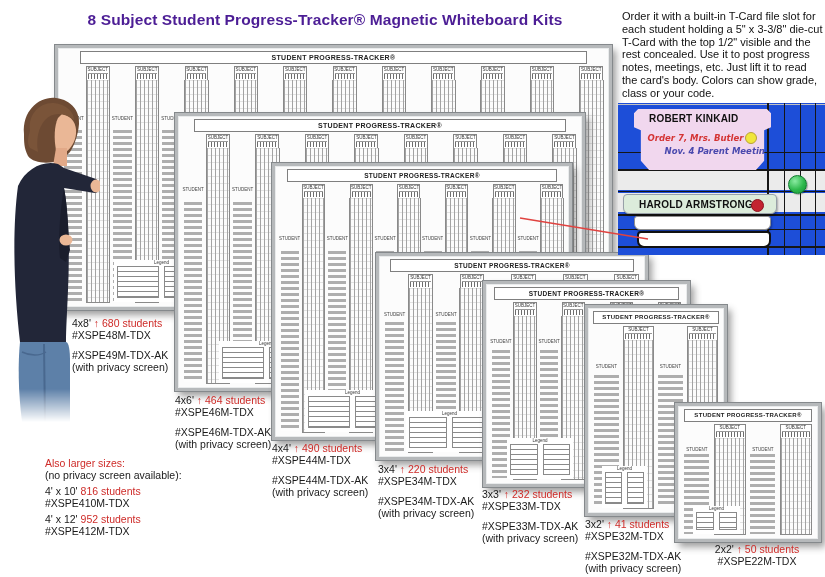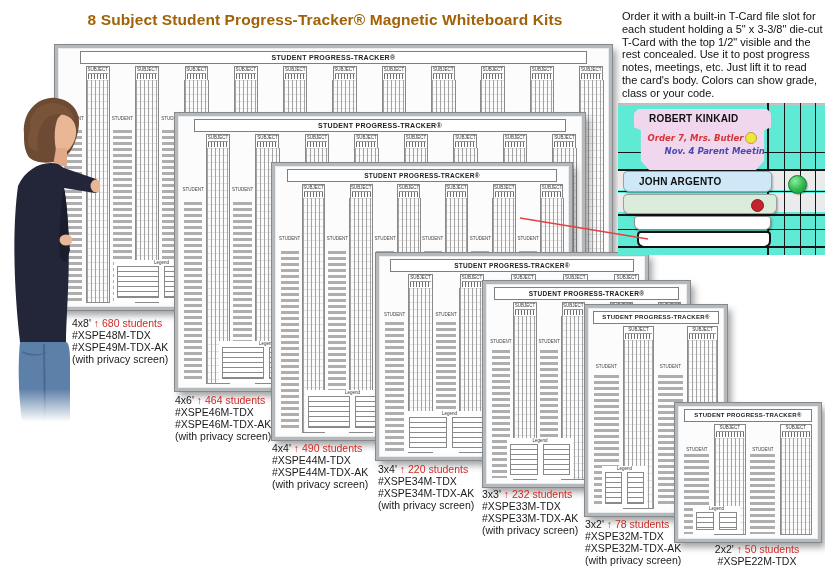--- a/index.html
+++ b/index.html
@@ -1,21 +1,21 @@
 <!DOCTYPE html>
 <html><head>
 <meta charset="utf-8">
 <style>
   :root { --red:#ce2b28; --ink:#1a1a1a; }
   html,body { margin:0; padding:0; background:#fff; }
   body { font-family:"Liberation Sans", sans-serif; }
   .stage { position:relative; width:825px; height:577px; background:#fff; overflow:hidden; }
 
   .page-title { position:absolute; left:25px; top:11px; width:600px; text-align:center;
-    font-size:15.5px; font-weight:bold; color:#a16207; letter-spacing:.1px; z-index:5; }
+    font-size:15.5px; font-weight:bold; color:#4c1d95; letter-spacing:.1px; z-index:5; }
 
   .intro { position:absolute; left:622px; top:10px; width:201px; font-size:11px;
     line-height:1.16; color:#111; z-index:5; }
 
   
   .board { position:absolute; box-sizing:border-box; background:#fcfcfc;
     border:3px solid #b6b9bb;
     box-shadow: 0 0 0 1px #85898c, 4px 5px 7px rgba(40,40,40,.45), inset 0 0 0 1px #e9ebec; }
   .b-title { position:absolute; left:4%; right:4%; top:3px; height:11px; background:#fff;
     border:1px solid #7f7f7f; font-weight:bold; text-align:center; line-height:11px;
@@ -46,31 +46,31 @@
     color:#333; line-height:6px; }
   .legend-cols { display:flex; gap:5px; height:calc(100% - 2px); }
   .legend-col { flex:1; border:1px solid #8a8a8a;
     background:repeating-linear-gradient(180deg, #fff 0 4px, #8a8a8a 4px 5px); }
 
   
   .plabel { position:absolute; z-index:28; font-size:10.5px; line-height:12px; color:var(--ink);
     white-space:nowrap; }
   .plabel.center { text-align:center; }
   .plabel .red { color:var(--red);text-align:right; }
-  .plabel .ak { margin-top:0;text-align:right; }
+  .plabel .ak { margin-top:8px;text-align:right; }
 
   .also { position:absolute; left:45px; top:457px; z-index:28; font-size:10.5px;
     line-height:12px; color:var(--ink); white-space:nowrap; }
   .also .head { color:var(--red); }
   .also .item { margin-top:4px; }
   .also .stud { color:var(--red); }
 
   
   .tcard-demo { position:absolute; left:618px; top:103px; width:207px; height:152px;
-    background:#5eead4; z-index:25; }
+    background:#1d4ed8; z-index:25; }
   .band { position:absolute; left:0; right:0; background:#ebebeb; }
   .glh { position:absolute; left:0; right:0; background:#161616; }
   .glv { position:absolute; top:0; bottom:0; background:#161616; }
   .tc { position:absolute; box-sizing:border-box; }
   .tc-name { font-size:10px; font-weight:bold; color:#101010; letter-spacing:.2px;
     padding:4px 0 0 15px; white-space:nowrap; }
   .tc.pink { left:16px; top:6px; width:137px; height:61px; background:#f1d7ee;
     clip-path:polygon(3% 0, 97% 0, 100% 7%, 100% 30%, 95% 35%, 95% 85%, 89% 100%, 11% 100%, 5% 85%, 5% 35%, 0 30%, 0 7%);
     filter:drop-shadow(1.5px 2px 1.5px rgba(0,0,0,.35)); }
   .note1 { font-style:italic; font-weight:bold; font-size:8.5px; color:#d43434;
@@ -708,25 +708,23 @@
         <div class="glv" style="left: 149px; width: 2px;"></div>
         <div class="glv" style="left: 166px; width: 1px;"></div>
         <div class="glv" style="left: 182px; width: 1px;"></div>
         <div class="glv" style="left: 197px; width: 1px;"></div>
       </div>
     <div class="tc pink">
       <div class="tc-name">ROBERT KINKAID</div>
       <div class="note1"><span>Order 7, Mrs. Butler</span><span class="dot yellow"></span></div>
       <div class="note2">Nov. 4 Parent Meeting</div>
     </div>
-    <div class="tc strip blue">
-      <div class="tc-name">JOHN ARGENTO</div>
-    </div>
     <div class="magnet"></div>
     <div class="tc strip greenc">
+      <div class="tc-name">HAROLD ARMSTRONG</div>
       <span class="dot red"></span>
     </div>
     <div class="blank s1"></div>
     <div class="blank s2"></div>
   </div>
 
   <div id="labels-layer">
       <div class="plabel" style="left: 72px; top: 317px;">
         <div class="l1"><span>4x8' </span><span class="red">↑ 680 students</span></div>
         <div class="code">#XSPE48M-TDX</div>
@@ -751,31 +749,39 @@
         <div class="code ak">#XSPE34M-TDX-AK</div>
         <div class="note">(with privacy screen)</div>
       </div>
       <div class="plabel" style="left: 482px; top: 488px;">
         <div class="l1"><span>3x3' </span><span class="red">↑ 232 students</span></div>
         <div class="code">#XSPE33M-TDX</div>
         <div class="code ak">#XSPE33M-TDX-AK</div>
         <div class="note">(with privacy screen)</div>
       </div>
       <div class="plabel" style="left: 585px; top: 518px;">
-        <div class="l1"><span>3x2' </span><span class="red">↑ 78 students</span></div>
+        <div class="l1"><span>3x2' </span><span class="red">↑ 41 students</span></div>
         <div class="code">#XSPE32M-TDX</div>
         <div class="code ak">#XSPE32M-TDX-AK</div>
         <div class="note">(with privacy screen)</div>
       </div>
       <div class="plabel center" style="left: 682px; top: 543px; width: 150px;">
         <div class="l1"><span>2x2' </span><span class="red">↑ 50 students</span></div>
         <div class="code">#XSPE22M-TDX</div>
       </div>
     </div>
 
+  <div class="also">
+    <div class="head">Also larger sizes:</div>
+    <div>(no privacy screen available):</div>
+    <div class="item"><span>4' x 10'</span> <span class="stud">816 students</span></div>
+    <div>#XSPE410M-TDX</div>
+    <div class="item"><span>4' x 12'</span> <span class="stud">952 students</span></div>
+    <div>#XSPE412M-TDX</div>
+  </div>
 
   <svg class="person" viewBox="0 0 100 332">
     <path d="M24 44 C 22 20 40 6 56 8 C 72 10 80 22 79 34 C 78 46 74 56 70 62 L 62 70 C 50 74 34 74 28 66 C 24 58 24 52 24 44 Z" fill="#6d4a33"></path>
     <path d="M62 24 C 72 26 77 34 76 44 C 75 52 71 58 66 62 C 62 64 58 63 56 60 C 54 50 54 36 58 28 Z" fill="#eab796"></path>
     <path d="M30 40 C 28 24 40 12 54 13 C 66 14 74 22 74 30 C 64 22 52 22 45 30 C 38 38 36 50 38 62 L 30 58 C 26 52 29 46 30 40 Z" fill="#7a5439"></path>
     <path d="M56 58 L 67 58 L 67 76 L 53 76 Z" fill="#e2a988"></path>
     <path d="M18 96 C 26 78 44 70 58 74 L 64 78 L 96 89 C 100 91 100 103 95 103 L 64 98 C 68 120 70 160 68 200 C 67 224 66 240 66 252 L 20 252 C 14 200 12 140 18 96 Z" fill="#222638"></path>
     <path d="M64 98 C 60 120 58 150 60 168 L 66 172 L 70 160 C 68 140 68 118 64 98 Z" fill="#1a1d2c"></path>
     <ellipse cx="96" cy="96" rx="5.5" ry="6.5" fill="#eab796"></ellipse>
     <ellipse cx="66" cy="150" rx="6.5" ry="5.5" fill="#eab796"></ellipse>

